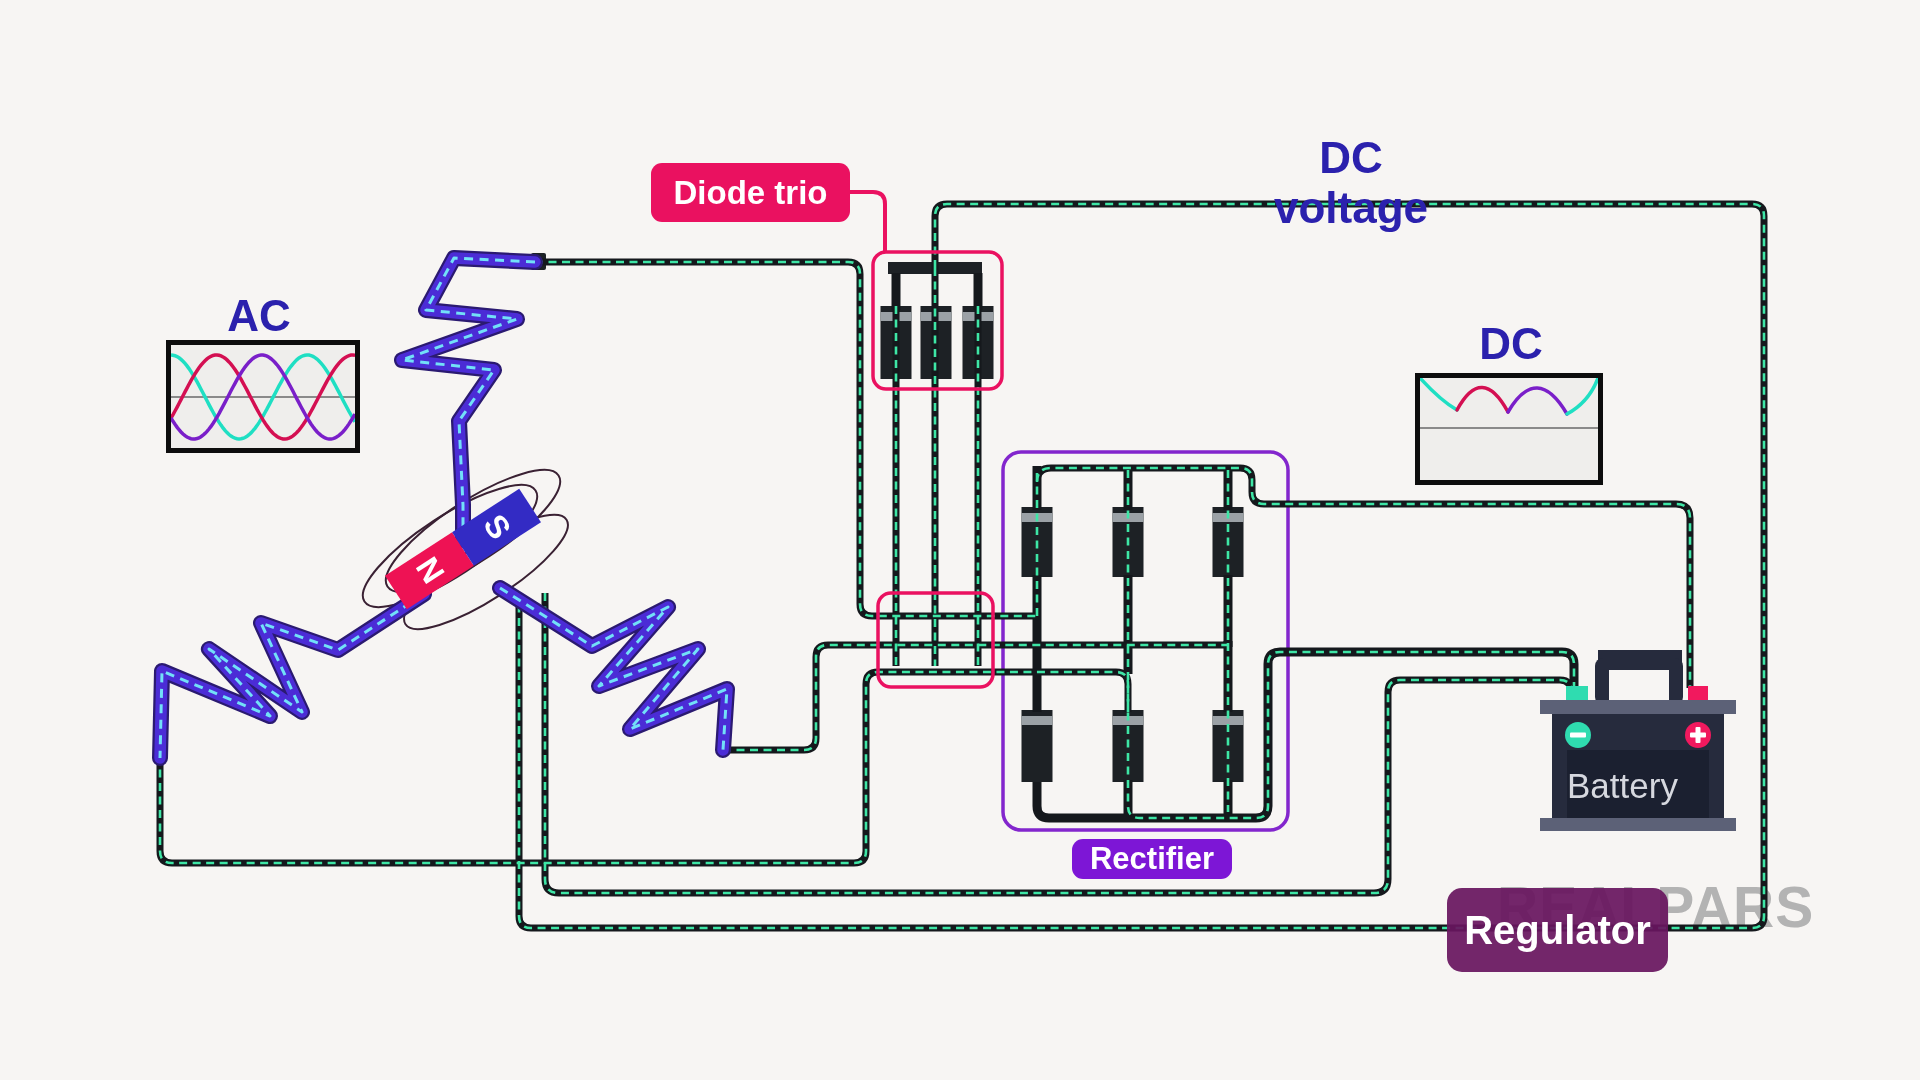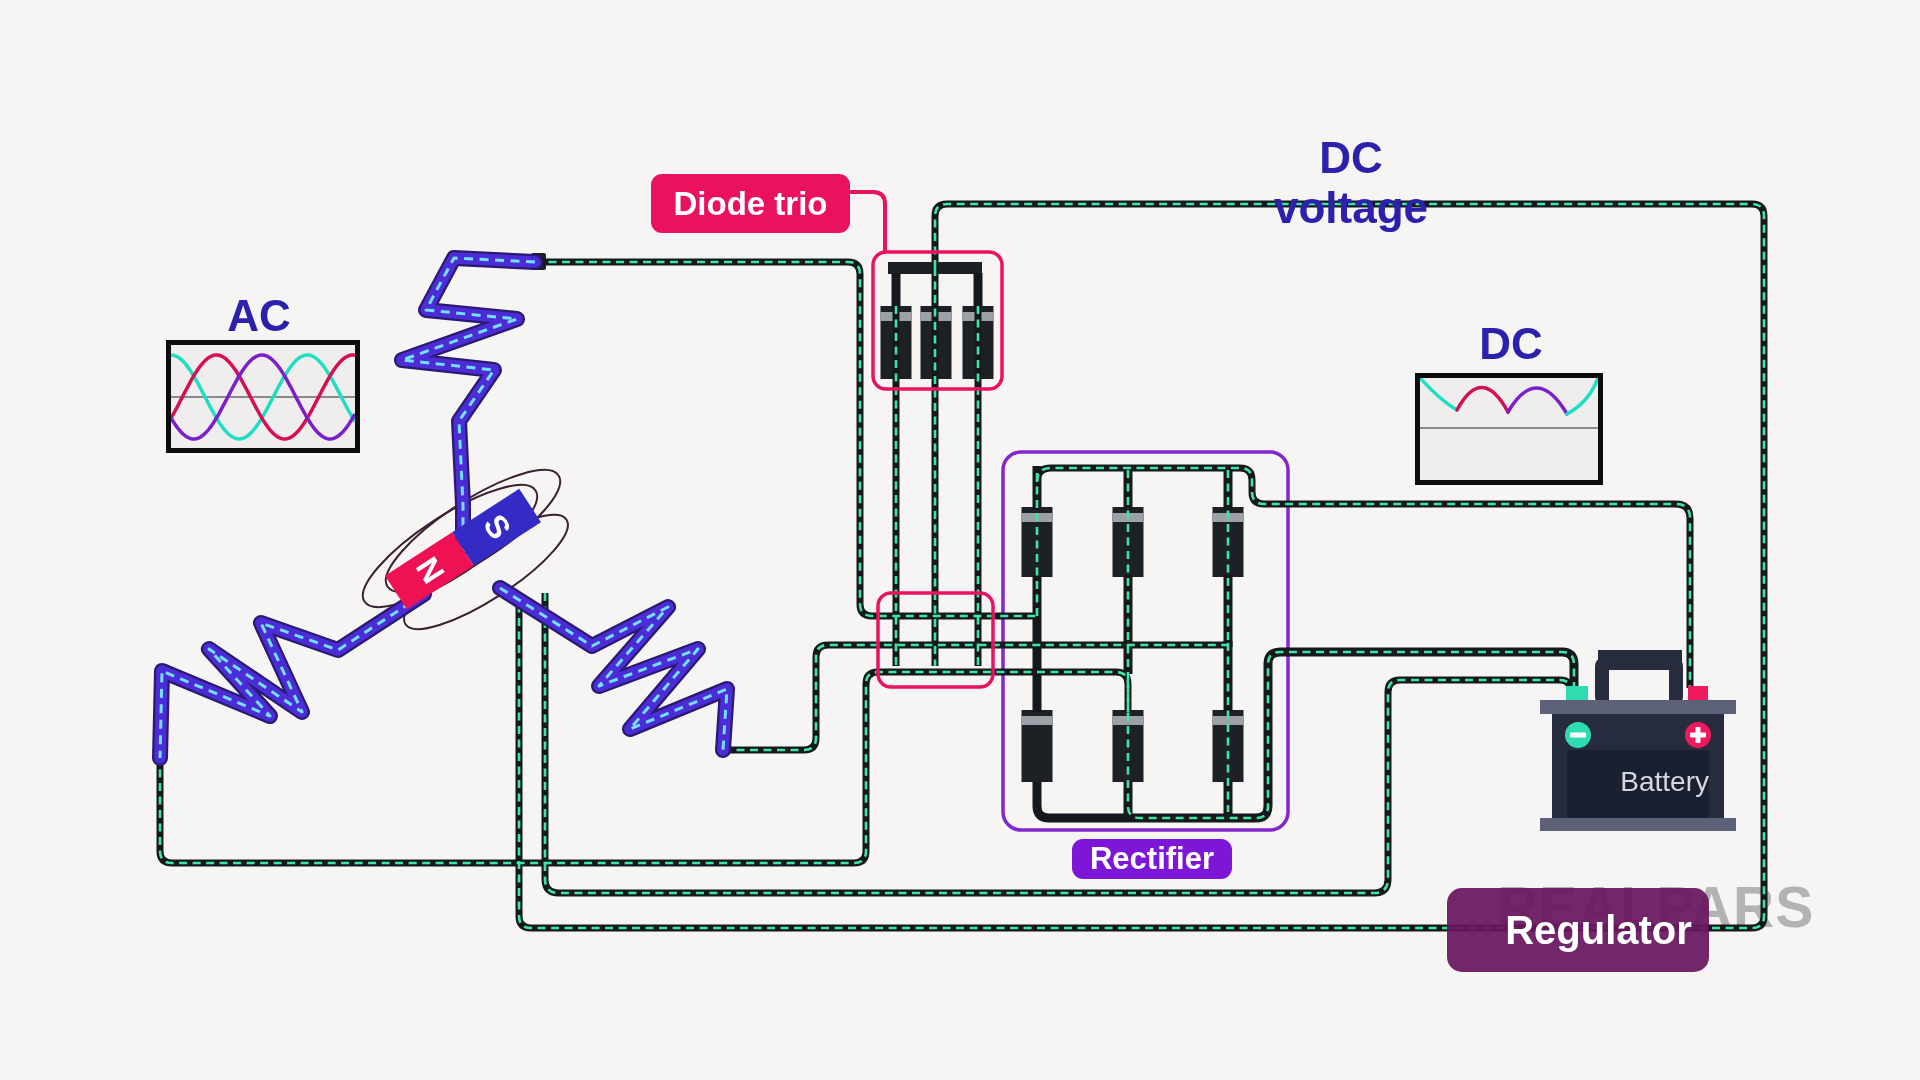--- a/index.html
+++ b/index.html
@@ -15,33 +15,33 @@
     font-family:"Liberation Sans", sans-serif;
   }
   .diagram-label{
     position:absolute;z-index:2;text-align:center;
     font-weight:700;font-size:44px;color:#2b21ad;
   }
   .badge{
     position:absolute;z-index:3;display:flex;align-items:center;justify-content:center;
     color:#ffffff;font-weight:700;border-radius:11px;
   }
-  .badge-diode-trio{left:651px;top:174px;width:199px;height:59px;background:#ea1160;font-size:33px;}
+  .badge-diode-trio{left:651px;top:163px;width:199px;height:59px;background:#ea1160;font-size:33px;}
   .badge-rectifier{left:1072px;top:839px;width:160px;height:40px;background:#7d16d6;font-size:31px;}
-  .badge-regulator{left:1447px;top:888px;width:221px;height:84px;background:rgba(104,21,95,0.93);font-size:40px;border-radius:15px;padding-left:41px;}
+  .badge-regulator{left:1447px;top:888px;width:221px;height:84px;background:rgba(104,21,95,0.93);font-size:40px;border-radius:15px;}
   .chart{
     position:absolute;z-index:2;box-sizing:border-box;
     border:5px solid #0d0d0d;background:#efeeec;
   }
   .chart svg{display:block;}
   #ac-chart{left:166px;top:340px;width:194px;height:113px;}
   #dc-chart{left:1415px;top:373px;width:188px;height:112px;}
   .battery-label{
-    position:absolute;z-index:2;text-align:right;
-    font-size:28px;color:#d6d8df;font-weight:400;
+    position:absolute;z-index:2;text-align:left;
+    font-size:35px;color:#d6d8df;font-weight:400;
   }
 </style>
 </head>
 <body>
 
 <div class="watermark" style="left:1497px;top:874px;">REALPARS</div>
 
 <svg id="main-svg" width="1920" height="1080" viewBox="0 0 1920 1080">
 
   <g fill="none" stroke="#3a2133" stroke-width="2">

